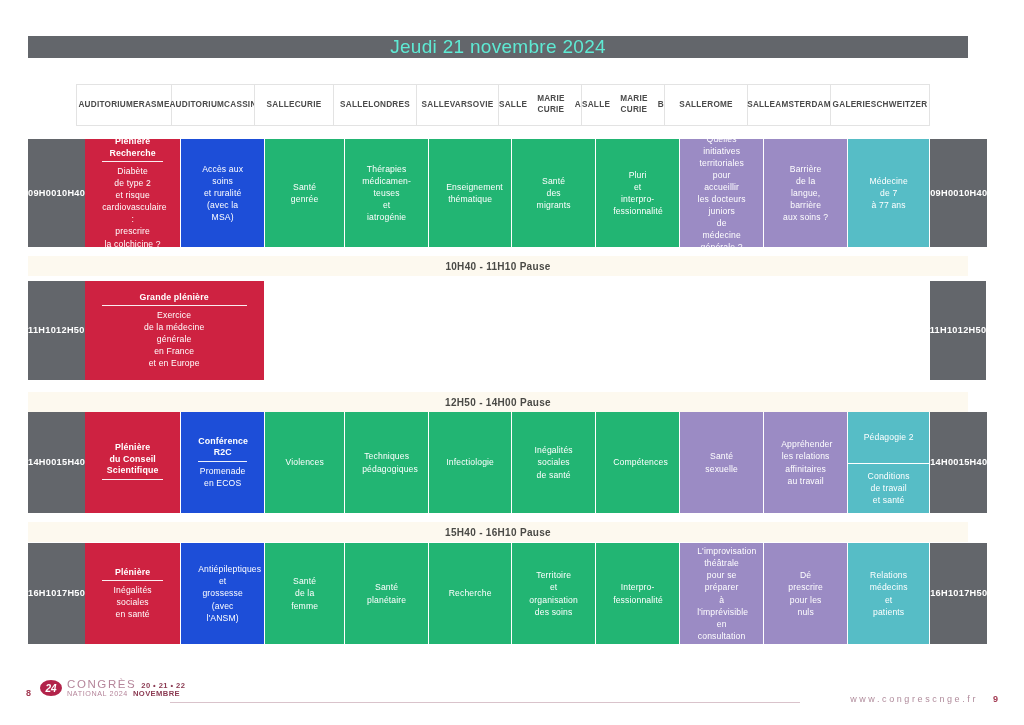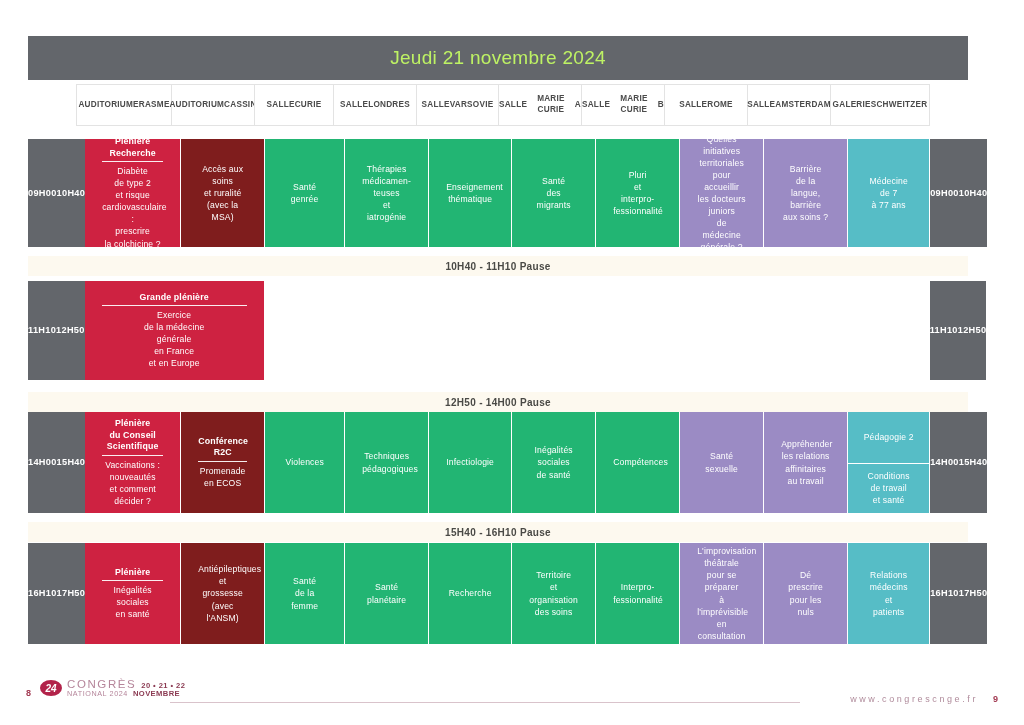--- a/index.html
+++ b/index.html
@@ -7,22 +7,22 @@
     width:1024px;height:725px;
     background:#ffffff;
     font-family:"Liberation Sans", sans-serif;
     overflow:hidden;
     position:relative;
   }
   .page{position:absolute;left:0;top:0;width:1024px;height:725px;}
 
   
   .daybar{
-    position:absolute;left:28px;top:36px;width:940px;height:44px;
-    background:#63666b;color:#bef264;
+    position:absolute;left:28px;top:36px;width:940px;height:22px;
+    background:#63666b;color:#5eead4;
     display:flex;align-items:center;justify-content:center;
     font-size:19px;letter-spacing:.3px;font-weight:400;
   }
 
   
   .rooms{
     position:absolute;left:76px;top:84px;width:844px;height:42px;
     display:flex;
   }
   .room{
@@ -78,21 +78,21 @@
     width:100%;
     display:flex;align-items:center;justify-content:center;
     text-align:center;
     box-sizing:border-box;
     padding:2px 3px;
   }
   .slot.split .sub+.sub{border-top:1px solid #ffffff;}
 
   
   .c-red{background:#ce2241;}
-  .c-blue{background:#7f1d1d;}
+  .c-blue{background:#1d4ed8;}
   .c-green{background:#22b573;}
   .c-purple{background:#9b8bc4;}
   .c-teal{background:#56bdc6;}
 
   
   .pause{
     position:absolute;left:28px;width:940px;height:20px;
     background:#fdf9ef;
     display:flex;align-items:center;justify-content:center;
     color:#4a4a46;font-size:10px;font-weight:bold;letter-spacing:.3px;
@@ -314,21 +314,20 @@
     </div>
     <div class="block" style="top: 412px; height: 101px;">
       <div class="timecell">
         <span>14H00</span>
         <br>
         <span>15H40</span>
       </div>
       <div class="slot c-red" style="width: 96px;">
         <div class="inner">
           <span class="hdr">Plénière<br>du Conseil<br>Scientifique</span>
-          <span class="body">Vaccinations :<br>nouveautés<br>et comment<br>décider ?</span>
         </div>
       </div>
       <div class="slot c-blue" style="width: 84px;">
         <div class="inner">
           <span class="hdr">Conférence R2C</span>
           <span class="body">Promenade<br>en ECOS</span>
         </div>
       </div>
       <div class="slot c-green" style="width: 80px;">
         <div class="inner">

